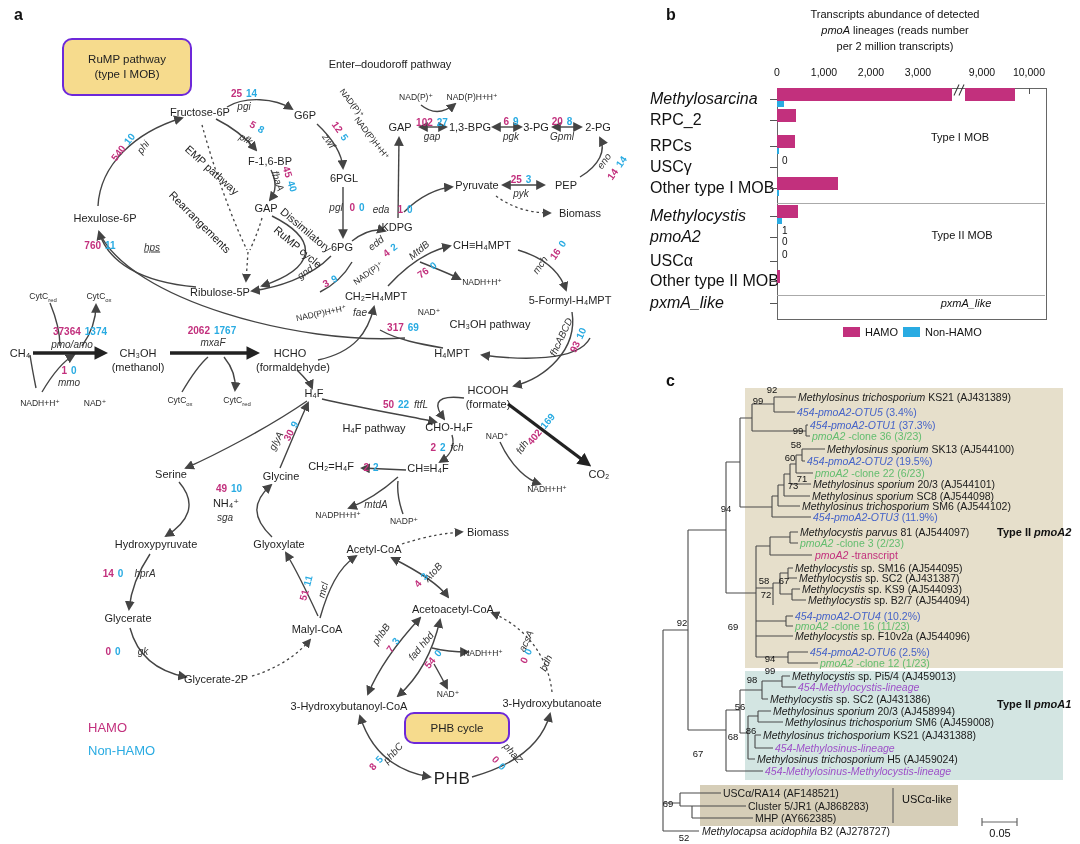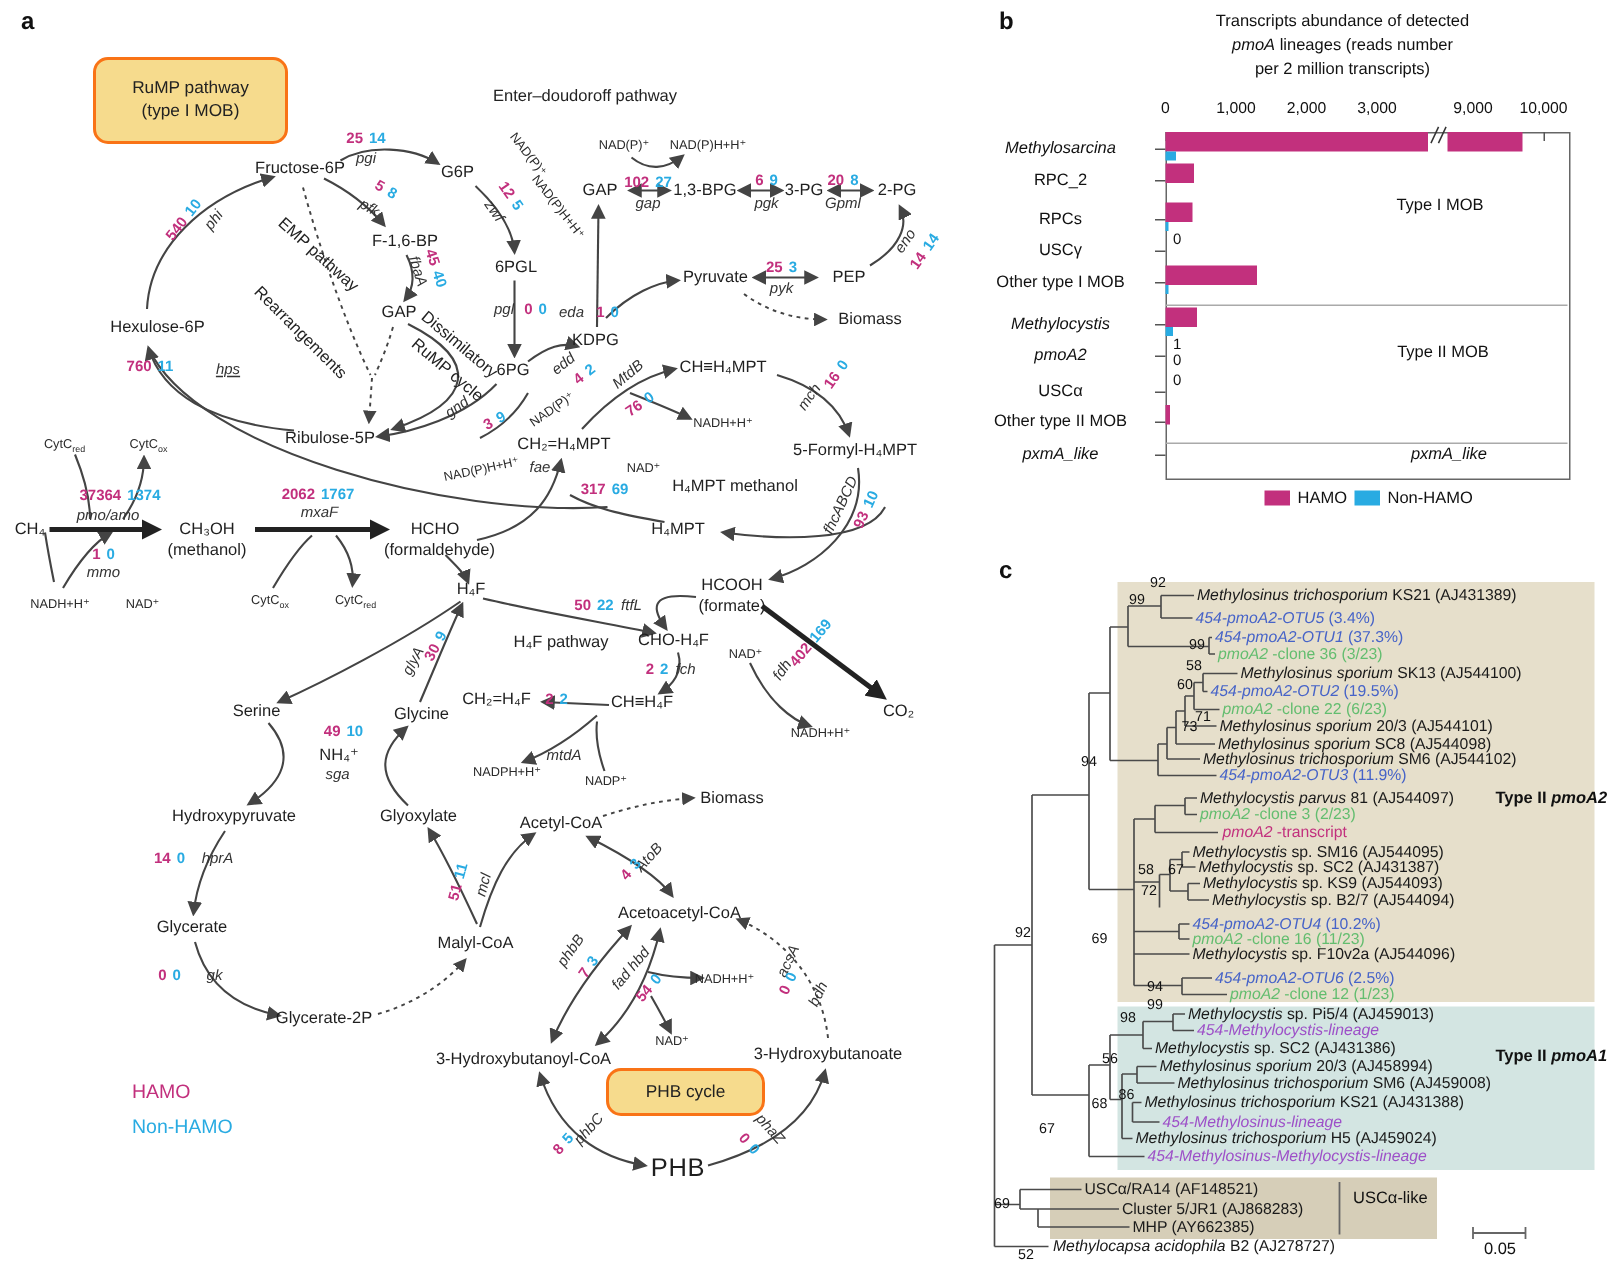--- a/index.html
+++ b/index.html
@@ -10,28 +10,28 @@
   svg.layer{position:absolute;left:0;top:0;z-index:2;pointer-events:none;}
   .cladebox{position:absolute;z-index:1;}
   .lbl{position:absolute;z-index:3;white-space:nowrap;transform:translate(-50%,-50%);}
   .met{font-size:11px;color:#1f1f1f;}
   .met-big{font-size:17px;color:#1f1f1f;letter-spacing:.5px;}
   .cof{font-size:8.5px;color:#2a2a2a;}
   .enz{font-size:10px;font-style:italic;color:#333;}
   .reg{font-size:11px;color:#222;}
   .cnt{font-size:10px;font-weight:bold;}
   .cnt .h{color:var(--hamo);} .cnt .n{color:var(--nonhamo);margin-left:4px;}
-  .ybox{position:absolute;z-index:3;background:#F6DB8D;border:2px solid #f97316;border-radius:10px;
+  .ybox{position:absolute;z-index:3;background:#F6DB8D;border:2px solid #6d28d9;border-radius:10px;
         display:flex;flex-direction:column;align-items:center;justify-content:center;
         font-size:11.5px;color:#222;text-align:center;line-height:1.3;}
   .aleg{position:absolute;z-index:3;font-size:13px;white-space:nowrap;}
   
   .pb-title{position:absolute;z-index:3;font-size:11px;color:#111;text-align:center;transform:translate(-50%,0);white-space:nowrap;}
   #pb-plot{position:absolute;border:1.2px solid #666;z-index:2;background:transparent;}
-  .pb-cat{position:absolute;z-index:3;font-size:11px;color:#111;text-align:center;transform:translate(0,-50%);white-space:nowrap;}
+  .pb-cat{position:absolute;z-index:3;font-size:16px;color:#111;text-align:left;transform:translate(0,-50%);white-space:nowrap;}
   .pb-tickno{position:absolute;z-index:3;font-size:10.5px;color:#111;transform:translate(-50%,0);}
   .pb-bar{position:absolute;z-index:3;}
   .pb-sep{position:absolute;z-index:2;height:1px;background:#aaa;}
   .pb-group{position:absolute;z-index:3;font-size:11px;color:#111;transform:translate(-50%,-50%);white-space:nowrap;}
   .pb-zero{position:absolute;z-index:3;font-size:10px;color:#111;transform:translate(0,-50%);}
   .pb-leg{position:absolute;z-index:3;font-size:11px;color:#111;display:flex;align-items:center;gap:5px;}
   .pb-leg .sw{display:inline-block;width:17px;height:10px;}
   .tick{position:absolute;z-index:3;width:1px;background:#555;}
   .cattick{position:absolute;z-index:3;height:1px;background:#555;}
   
@@ -231,21 +231,21 @@
     <div class="lbl cof" style="left: 547px; top: 489px;">NADH+H⁺</div>
     <div class="lbl cof" style="left: 338px; top: 515px;">NADPH+H⁺</div>
     <div class="lbl cof" style="left: 404px; top: 521px;">NADP⁺</div>
     <div class="lbl cof" style="left: 483px; top: 653px;">NADH+H⁺</div>
     <div class="lbl cof" style="left: 448px; top: 694px;">NAD⁺</div>
     <div class="lbl reg" style="left: 390px; top: 64px;">Enter–doudoroff pathway</div>
     <div class="lbl reg" style="left: 212px; top: 170px; transform: translate(-50%, -50%) rotate(42deg);">EMP pathway</div>
     <div class="lbl reg" style="left: 200px; top: 222px; transform: translate(-50%, -50%) rotate(45deg);">Rearrangements</div>
     <div class="lbl reg" style="left: 306px; top: 230px; transform: translate(-50%, -50%) rotate(40deg);">Dissimilatory</div>
     <div class="lbl reg" style="left: 298px; top: 247px; transform: translate(-50%, -50%) rotate(40deg);">RuMP cycle</div>
-    <div class="lbl reg" style="left: 490px; top: 324px;">H₄MPT methanol</div>
+    <div class="lbl reg" style="left: 490px; top: 324px;">CH₃OH pathway</div>
     <div class="lbl reg" style="left: 374px; top: 428px;">H₄F pathway</div>
     <div class="lbl enz" style="left: 244px; top: 106px;">pgi</div>
     <div class="lbl enz" style="left: 246px; top: 139px; transform: translate(-50%, -50%) rotate(30deg);">pfk</div>
     <div class="lbl enz" style="left: 278px; top: 181px; transform: translate(-50%, -50%) rotate(72deg);">fbaA</div>
     <div class="lbl enz" style="left: 329px; top: 141px; transform: translate(-50%, -50%) rotate(55deg);">zwf</div>
     <div class="lbl enz" style="left: 143px; top: 147px; transform: translate(-50%, -50%) rotate(-52deg);">phi</div>
     <div class="lbl enz" style="left: 152px; top: 247px; text-decoration: underline;">hps</div>
     <div class="lbl enz" style="left: 432px; top: 136px;">gap</div>
     <div class="lbl enz" style="left: 511px; top: 136px;">pgk</div>
     <div class="lbl enz" style="left: 562px; top: 136px;">Gpml</div>

